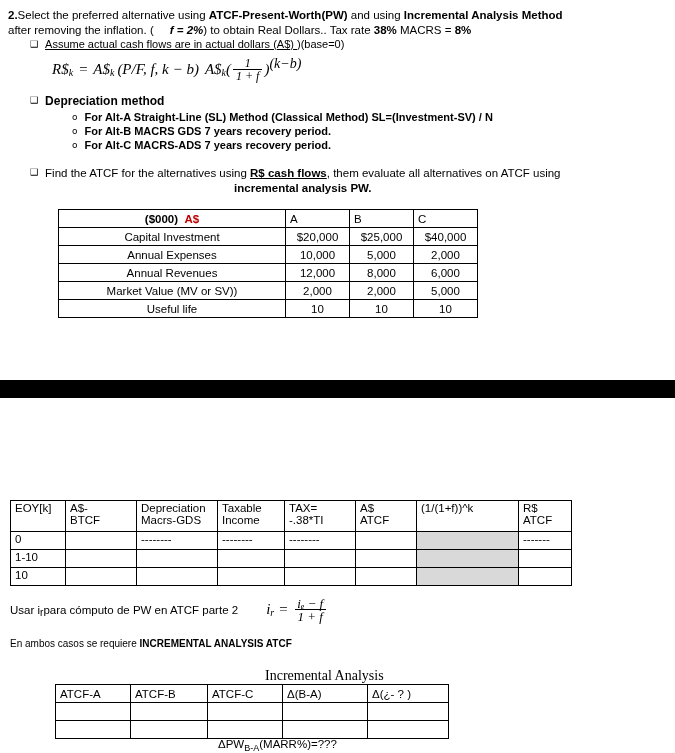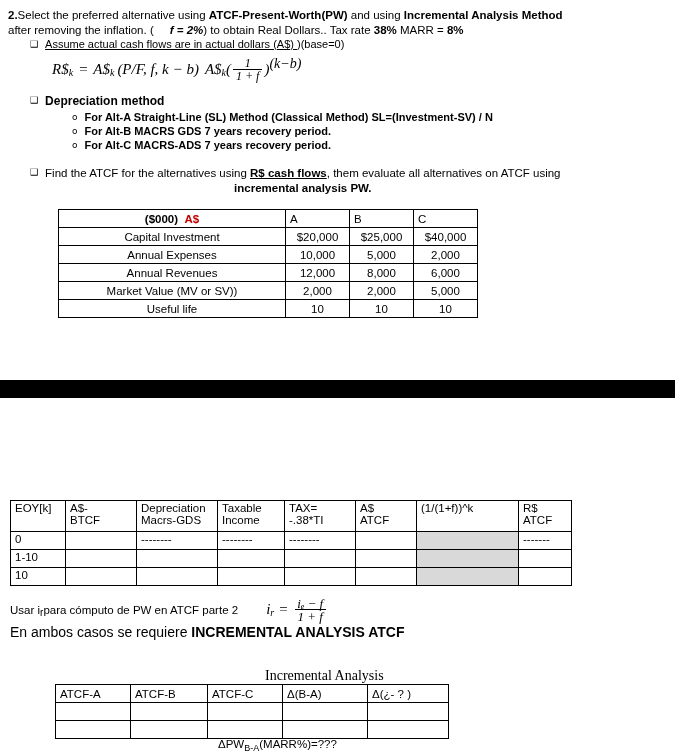--- a/index.html
+++ b/index.html
@@ -157,22 +157,22 @@
     font-style: italic;
     font-size: 15px;
     margin-left: 28px;
     display: flex;
     align-items: center;
   }
   
   .ambos {
     position: absolute;
     left: 10px;
-    top: 624px;
-    font-size: 14px;
+    top: 638px;
+    font-size: 10px;
   }
   .ia-title {
     position: absolute;
     left: 265px;
     top: 668px;
     font-family: "Liberation Serif", serif;
     font-size: 14px;
   }
   
   .t3 {
@@ -198,21 +198,21 @@
     font-size: 11.5px;
   }
 </style>
 </head>
 <body>
 
 <div class="page">
 
   <div class="intro">
     <span class="b">2.</span><span>Select the preferred alternative using </span><span class="b">ATCF-Present-Worth(PW)</span><span> and using </span><span class="b">Incremental Analysis Method</span><br>
-    <span>after removing the  inflation. (</span><span class="b ital">f = 2%</span><span>)  to obtain Real Dollars.. Tax rate </span><span class="b">38%</span><span>    MARR = </span><span class="b">8%</span>
+    <span>after removing the  inflation. (</span><span class="b ital">f = 2%</span><span>)  to obtain Real Dollars.. Tax rate </span><span class="b">38%</span><span>    MACRS = </span><span class="b">8%</span>
   </div>
 
   <div class="bullet-row" style="left:30px; top:38px; width:600px;">
     <span class="sq">❑</span>
     <span><span class="u">Assume actual cash flows are in actual dollars (A$) </span><span>)(base=0)</span></span>
   </div>
 
   <div class="eq">
     <span>R$</span>
       <span class="sub">k</span>

